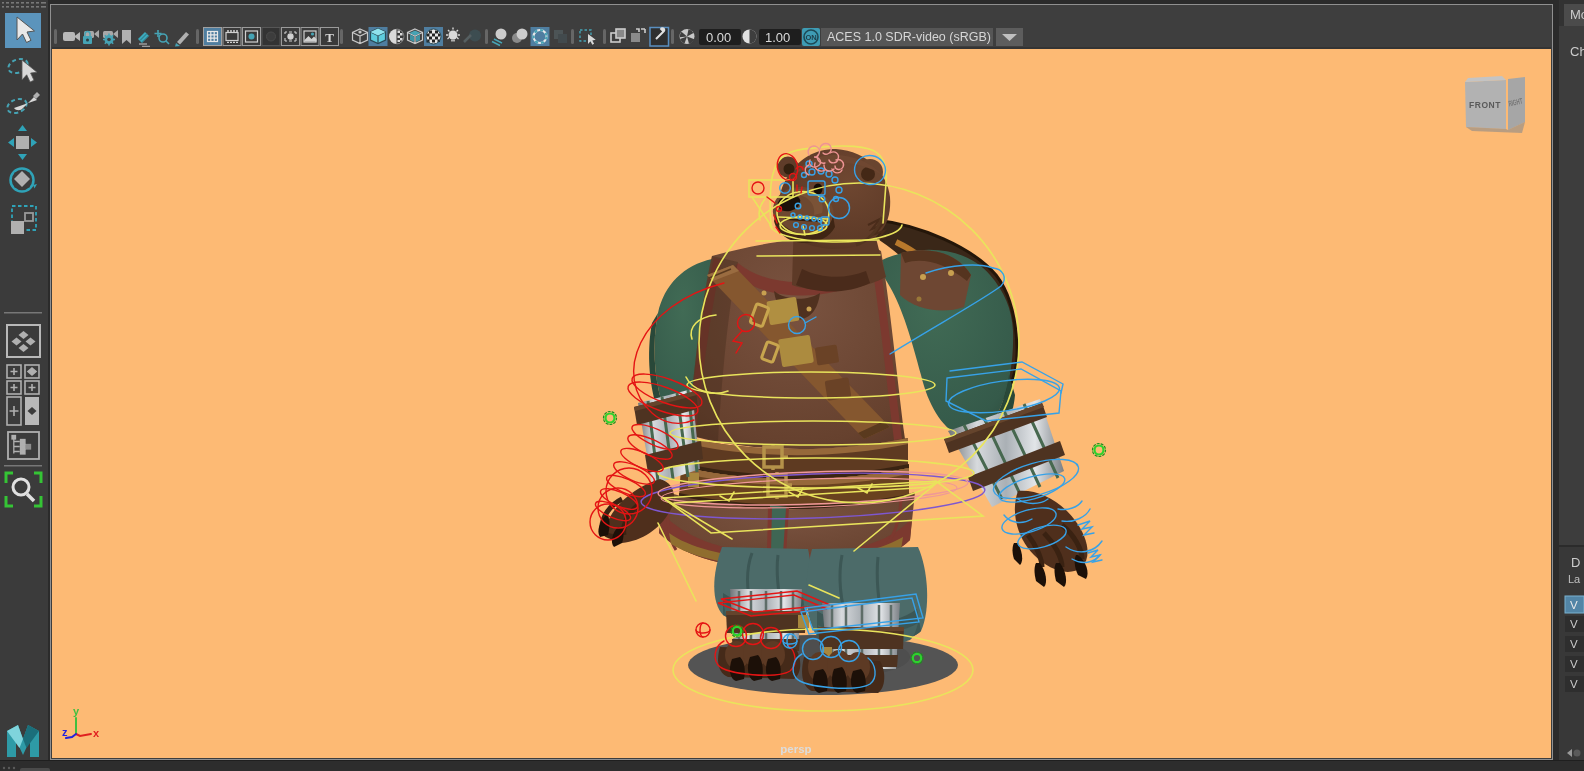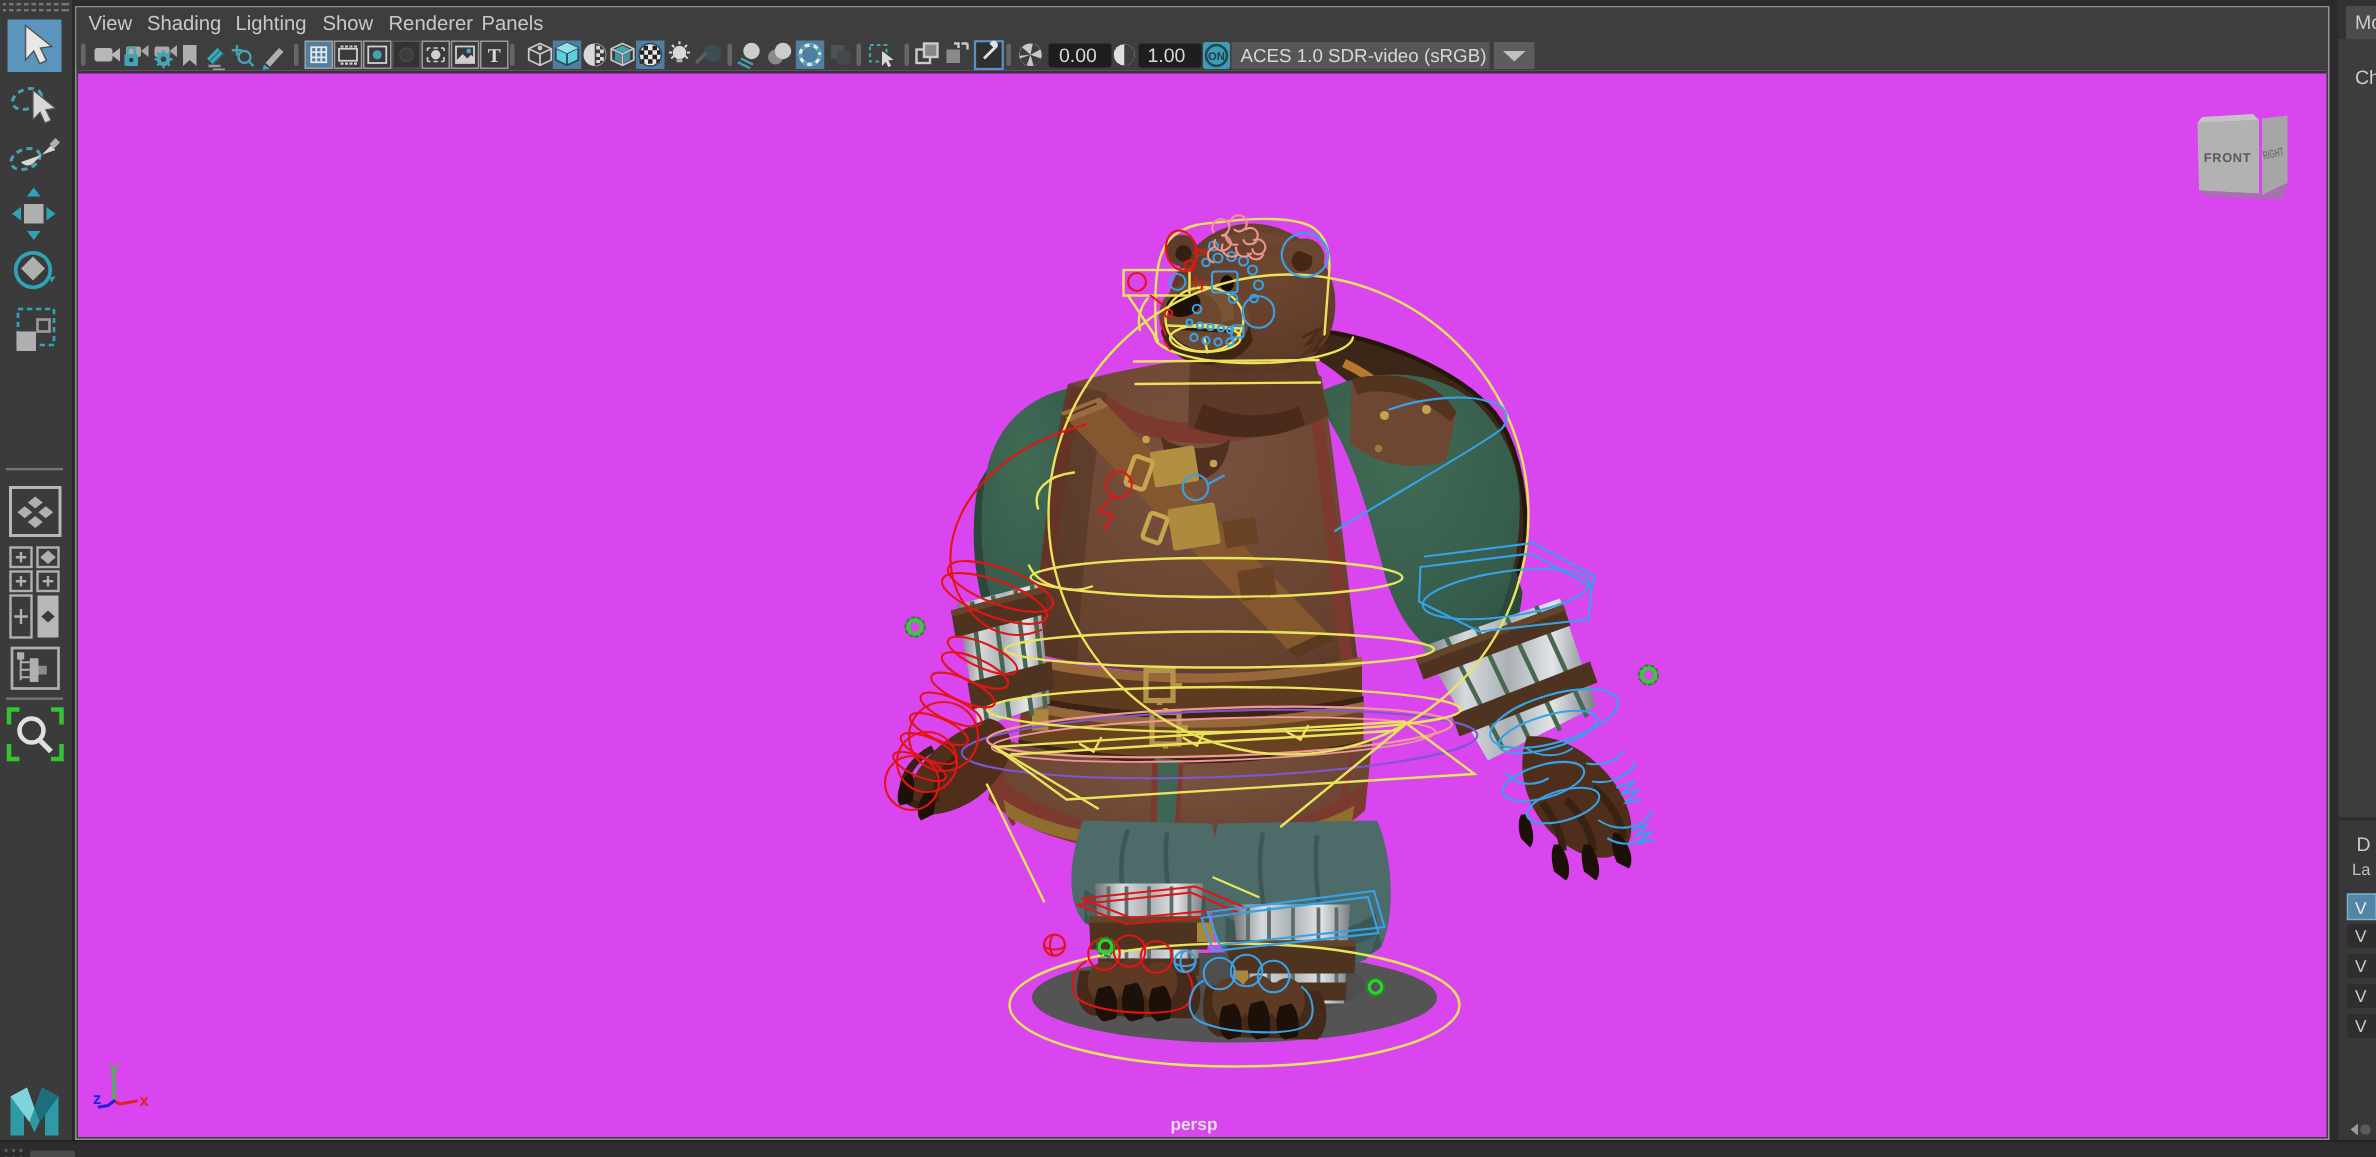--- a/index.html
+++ b/index.html
@@ -10,38 +10,30 @@
 
   
   #toolbox { left:0; top:0; width:48px; height:760px; background:#3b3b3b; }
   #bottombar { left:0; top:760px; width:1584px; height:11px; background:#2d2d2d; border-top:1px solid #1f1f1f; }
 
   
   #pane { left:50px; top:4px; width:1503px; height:756px; background:#3e3e3e; border:1px solid #909090; }
   #panemenu { position:absolute; left:0; top:0; width:100%; height:21px; background:#3e3e3e; }
   #panemenu span { position:absolute; top:3px; color:#c8c8c8; font-size:13.5px; }
   #panetools { position:absolute; left:0; top:21px; width:100%; height:21px; background:#3e3e3e; }
-  #viewport { position:absolute; left:1px; top:42px; width:1499px; height:711px; background:#d946ef; }
+  #viewport { position:absolute; left:1px; top:42px; width:1499px; height:711px; background:#fdba74; }
 
   
   #rightpanel { left:1559px; top:0px; width:25px; height:760px; background:#3d3d3d; }
 </style>
 </head>
 <body>
 <div id="root">
 
   <div class="abs" id="pane">
-    <div id="panemenu">
-      <span style="left:8px;">View</span>
-      <span style="left:47px;">Shading</span>
-      <span style="left:106px;">Lighting</span>
-      <span style="left:164px;">Show</span>
-      <span style="left:208px;">Renderer</span>
-      <span style="left:270px;">Panels</span>
-    </div>
     <div id="panetools">
       <svg width="1501" height="21" viewBox="0 0 1501 21">
 
         <g fill="#666666">
           <rect x="3" y="3" width="3" height="15" rx="1.5"></rect>
           <rect x="145" y="3" width="3" height="15" rx="1.5"></rect>
           <rect x="289" y="3" width="3" height="15" rx="1.5"></rect>
           <rect x="434" y="3" width="3" height="15" rx="1.5"></rect>
           <rect x="520" y="3" width="3" height="15" rx="1.5"></rect>
           <rect x="552" y="3" width="3" height="15" rx="1.5"></rect>

